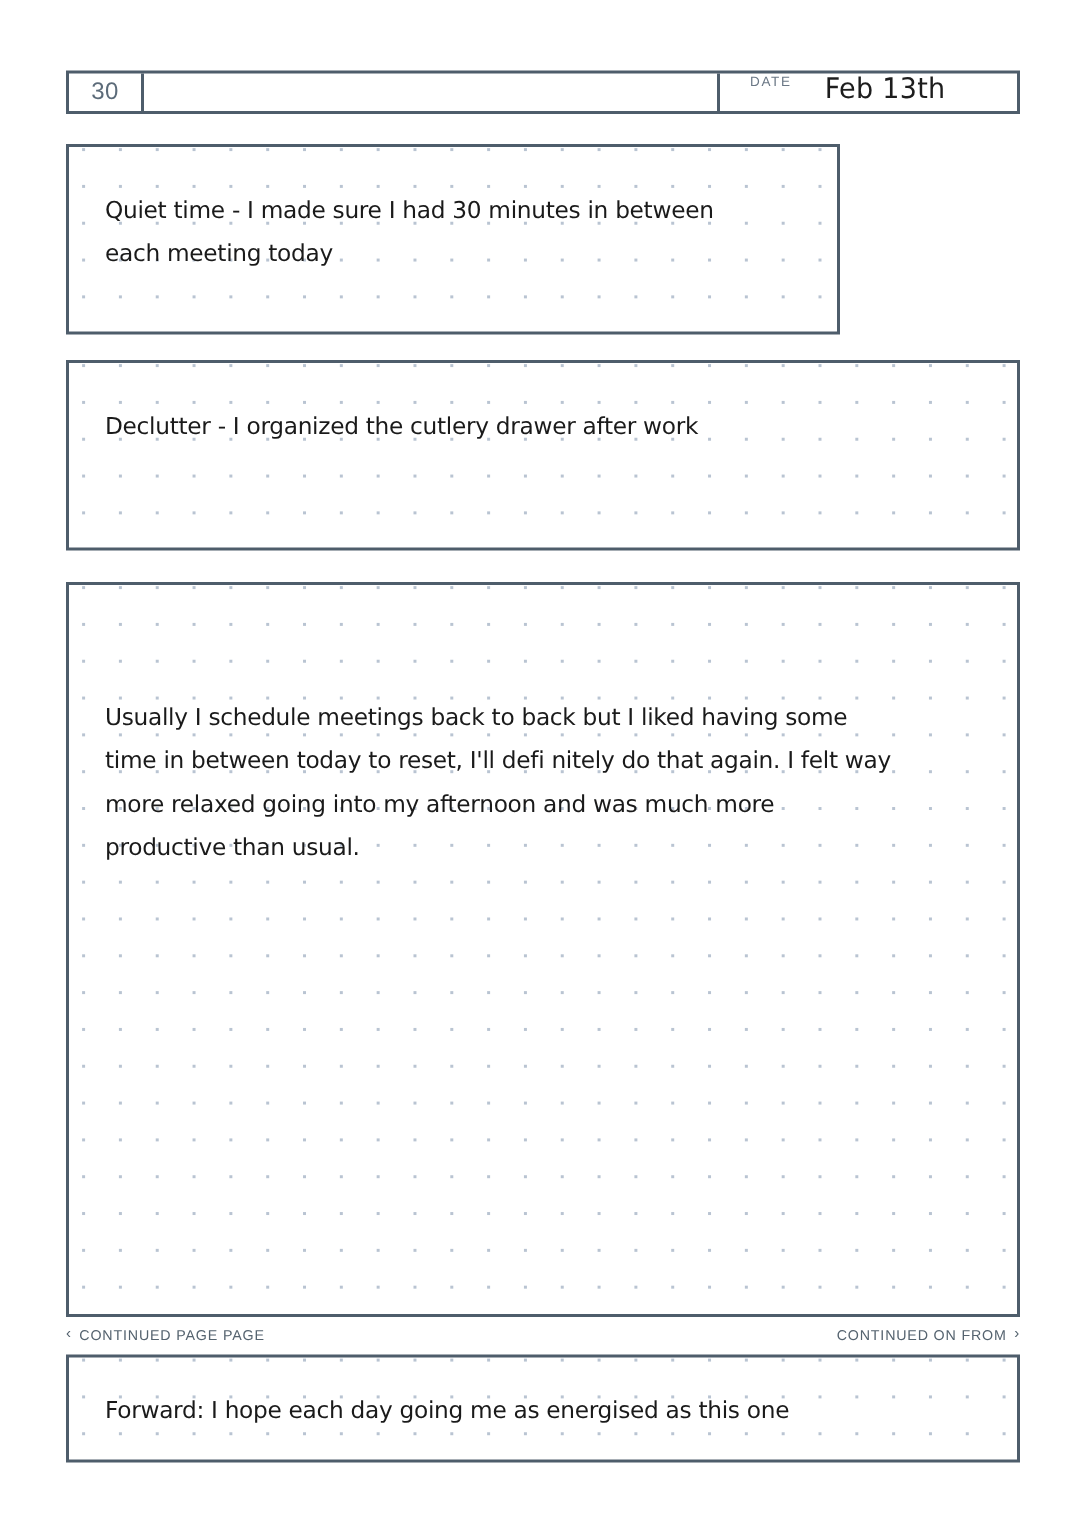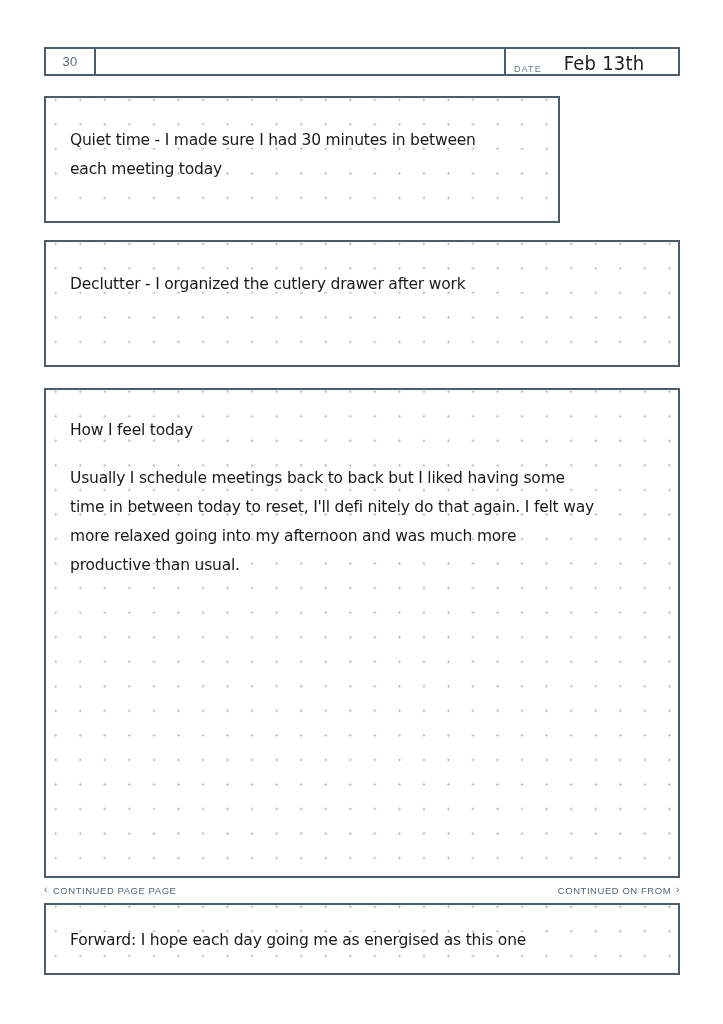--- a/index.html
+++ b/index.html
@@ -51,33 +51,33 @@
     align-items: stretch;
   }
   #page-number-cell {
     width: 48px;
     border-right: 2px solid #4e5d6b;
     display: flex;
     align-items: center;
     justify-content: center;
   }
   #page-number-cell .pnum {
-    font-size: 13px;
+    font-size: 16px;
     color: #5c6b79;
     letter-spacing: 0.3px;
   }
   #header-blank-cell {
     flex: 1;
     border-right: 2px solid #4e5d6b;
   }
   #date-cell {
-    width: 172px;
-    display: flex;
-    align-items: flex-end;
-    padding-left: 8px;
+    width: 198px;
+    display: flex;
+    align-items: flex-start;
+    padding-left: 20px;
     box-sizing: border-box;
   }
   #date-cell .date-label {
     font-size: 9px;
     letter-spacing: 1.1px;
     color: #6a7785;
   }
   #date-cell .date-value {
     margin-left: 22px;
     font-family: "DejaVu Sans", sans-serif;
@@ -183,21 +183,20 @@
   <div class="framed dotted" id="block-quiet-time">
     <div class="entry-text hand" id="quiet-time-text">Quiet time - I made sure I had 30 minutes in between
 each meeting today</div>
   </div>
 
   <div class="framed dotted" id="block-declutter">
     <div class="entry-text hand" id="declutter-text">Declutter - I organized the cutlery drawer after work</div>
   </div>
 
   <div class="framed dotted" id="block-feelings">
-    <div class="entry-text hand" id="feelings-heading">How I feel today</div>
     <div class="entry-text hand" id="feelings-body">Usually I schedule meetings back to back but I liked having some
 time in between today to reset, I'll defi nitely do that again. I felt way
 more relaxed going into my afternoon and was much more
 productive than usual.</div>
   </div>
 
   <div id="continued-footer">
     <div class="cont">
       <span class="arrow">‹</span>
       <span>CONTINUED PAGE PAGE</span>

